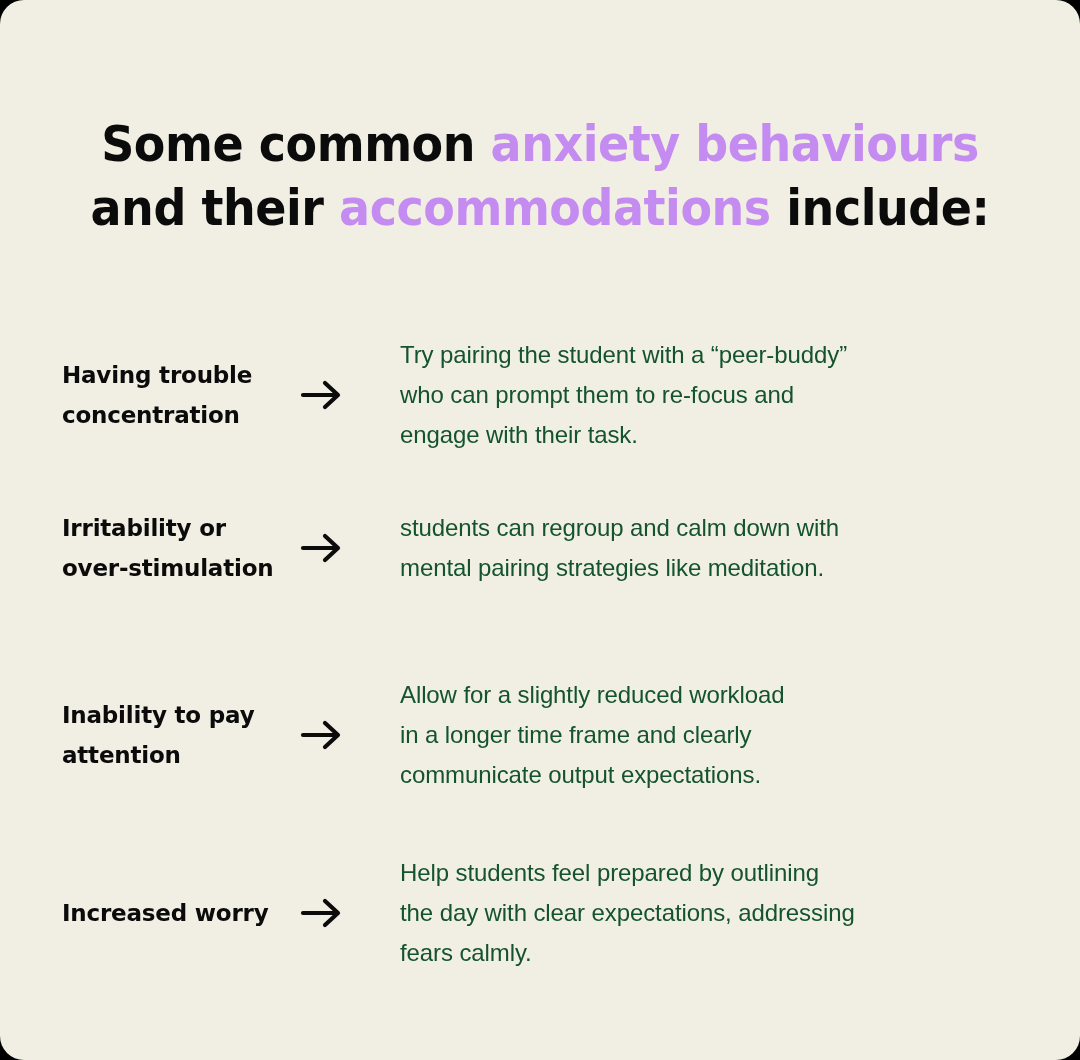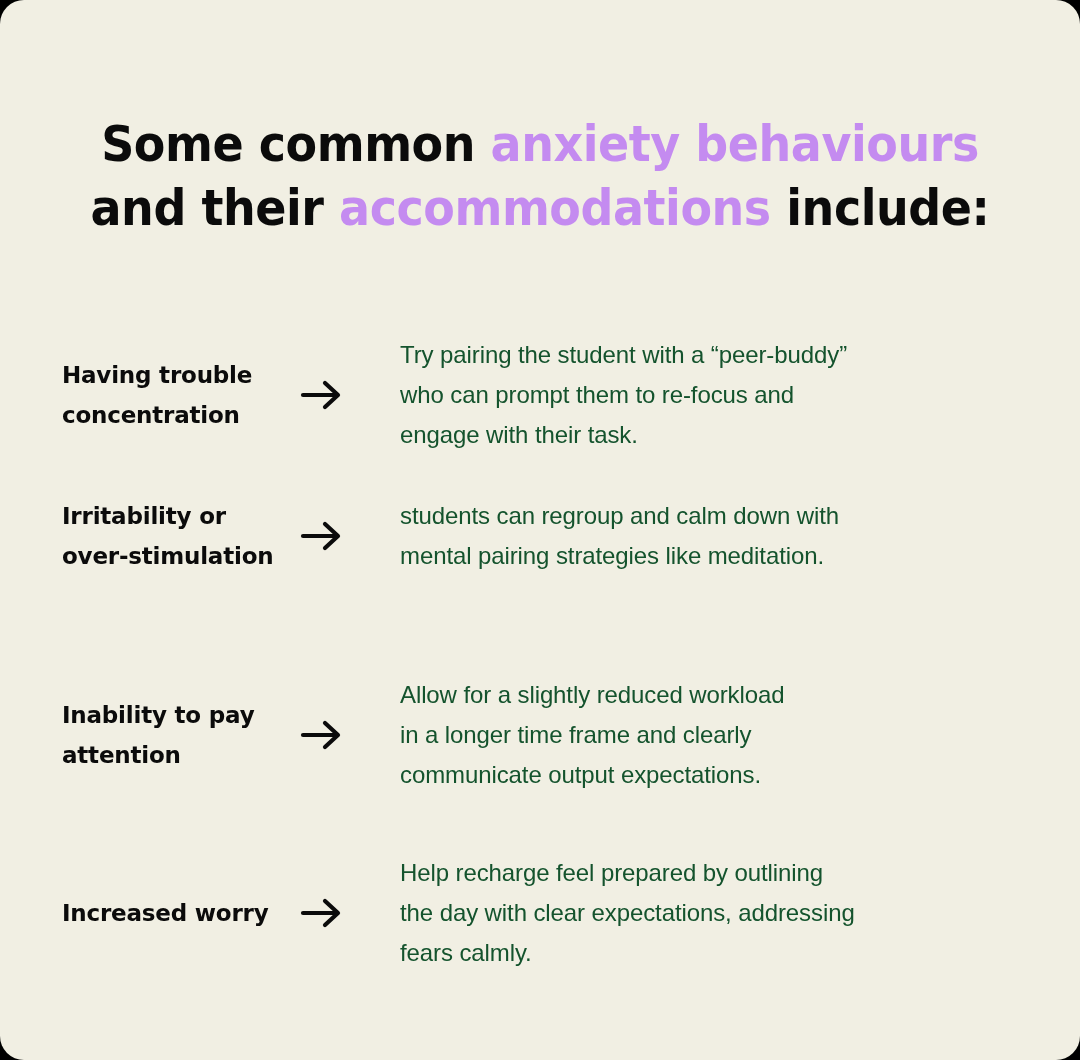--- a/index.html
+++ b/index.html
@@ -47,21 +47,21 @@
 
   
   .row {
     position: absolute;
     left: 0;
     width: 1080px;
     display: flex;
     align-items: center;
   }
   #row-0 { top: 335px; height: 120px; }
-  #row-1 { top: 476px; height: 120px; justify-content: space-between; }
+  #row-1 { top: 488px; height: 120px; justify-content: space-between; }
   #row-2 { top: 675px; height: 120px; }
   #row-3 { top: 853px; height: 120px; }
 
   .row-label {
     box-sizing: border-box;
     width: 300px;
     padding-left: 62px;
     font-family: "DejaVu Sans", sans-serif;
     font-weight: bold;
     font-size: 23px;
@@ -161,19 +161,19 @@
     <div class="row-label">
       <span class="desc-line">Increased worry</span>
     </div>
     <div class="row-arrow">
       <svg width="44" height="34" viewBox="0 0 44 34" fill="none" aria-hidden="true">
         <path d="M3 17 H37" stroke="#0B0B0B" stroke-width="4.2" stroke-linecap="round"></path>
         <path d="M25 5 L38 17 L25 29" stroke="#0B0B0B" stroke-width="4.2" stroke-linecap="round" stroke-linejoin="round" fill="none"></path>
       </svg>
     </div>
     <div class="row-desc">
-      <span class="desc-line">Help recharge feel prepared by outlining</span>
+      <span class="desc-line">Help students feel prepared by outlining</span>
       <span class="desc-line">the day with clear expectations, addressing</span>
       <span class="desc-line">fears calmly.</span>
     </div>
   </div>
 
 </div>
 
 </body></html>

